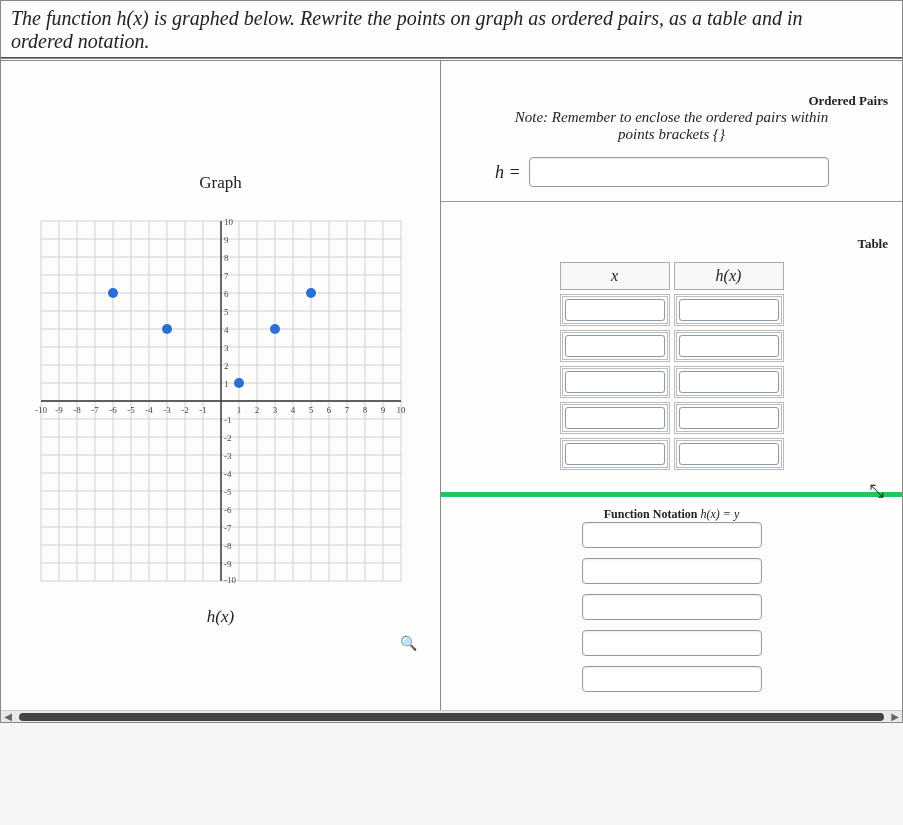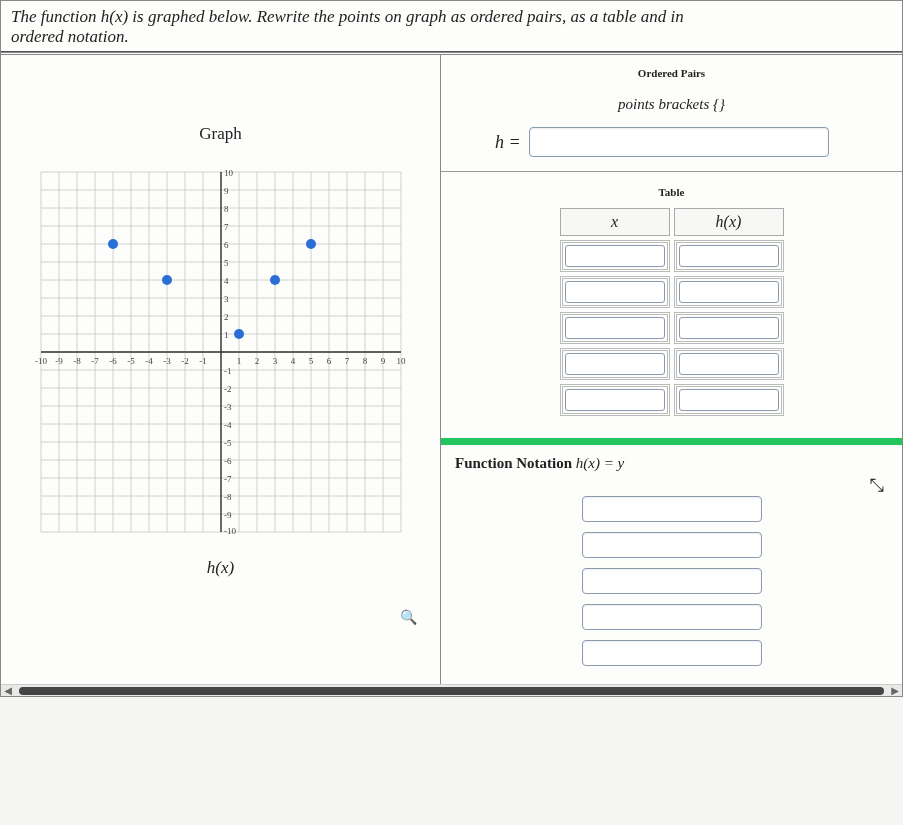--- a/index.html
+++ b/index.html
@@ -9,68 +9,68 @@
     background: #f5f5f3;
     color: #222;
     width: 903px;
   }
   .frame {
     border: 1px solid #888;
     background: #fdfdfb;
   }
   .prompt {
     padding: 6px 10px 4px 10px;
-    font-size: 17px;
+    font-size: 20px;
     font-style: italic;
     border-bottom: 1px solid #555;
   }
   .prompt .fn { font-style: italic; font-family: 'Times New Roman', serif; }
   .layout {
     display: flex;
     border-top: 3px double #888;
   }
   .left-col {
     width: 440px;
     border-right: 1px solid #888;
     padding-bottom: 20px;
   }
   .right-col {
     flex: 1;
     display: flex;
     flex-direction: column;
   }
   .section-title {
-    text-align: center;
+    text-align: right;
     font-weight: bold;
-    font-size: 11px;
-    margin-top: 4px;
+    font-size: 13px;
+    margin-top: 24px;
   }
   .graph-wrap {
-    margin-top: 69px;
+    margin-top: 112px;
     text-align: center;
   }
   .graph-label { font-size: 17px; margin-bottom: 8px; }
   svg.graph { display: block; margin: 0 auto; }
   .axis-label { font-family: 'Times New Roman', serif; font-style: italic; font-size: 17px; margin-top: 6px; }
   
   .op-block { padding: 8px 14px 14px 14px; border-bottom: 1px solid #999; }
   .op-note { font-size: 15px; text-align: center; font-style: italic; margin-bottom: 14px; }
   .heq-row { display: flex; align-items: center; justify-content: flex-start; gap: 8px; margin-left: 40px; }
   .heq-label { font-family: 'Times New Roman', serif; font-style: italic; font-size: 18px; }
   input.field, .field {
     border: 1px solid #8a9bb0;
     border-radius: 4px;
     background: #fff;
     height: 30px;
     padding: 2px 6px;
     font-size: 14px;
     box-shadow: inset 0 1px 2px rgba(0,0,0,0.08);
   }
   .heq-input { width: 300px; }
-  .table-block { padding: 10px 14px 18px 14px; border-bottom: 7px solid #22c55e; }
+  .table-block { padding: 10px 14px 18px 14px; border-bottom: 5px solid #22c55e; }
   .tbl {
     margin: 6px auto 0 auto;
     border-collapse: separate;
     border-spacing: 4px;
   }
   .tbl th {
     border: 1px solid #aaa;
     background: #f7f7f5;
     width: 110px;
     height: 28px;
@@ -86,21 +86,21 @@
     padding: 2px;
   }
   .tbl td .cell-input {
     width: 100%;
     height: 100%;
     border: 1px solid #8a9bb0;
     border-radius: 3px;
     background: #fff;
   }
   .fn-block { padding: 10px 14px 18px 14px; }
-  .fn-title { font-size: 15px; margin-bottom: 24px; }
+  .fn-title { text-align: center; font-size: 12px; margin-bottom: 0; }
   .fn-title b { font-weight: bold; }
   .fn-math { font-family: 'Times New Roman', serif; font-style: italic; }
   .fn-inputs { display: flex; flex-direction: column; align-items: center; gap: 10px; }
   .fn-inputs .field { width: 180px; height: 26px; }
   .cursor {
     position: absolute;
     font-size: 18px;
     color: #222;
     pointer-events: none;
   }
@@ -260,21 +260,21 @@
 
         <div class="axis-label">h(x)</div>
       </div>
     </div>
 
     <div class="right-col" style="position:relative;">
 
       <div class="op-block">
         <div class="section-title">Ordered Pairs</div>
         <div class="op-note">
-          <br>
+          <span>Note: Remember to enclose the ordered pairs within</span><br>
           <span>points brackets {}</span>
         </div>
         <div class="heq-row">
           <span class="heq-label">h =</span>
           <input class="field heq-input" value="" style="">
         </div>
       </div>
 
       <div class="table-block">
         <div class="section-title">Table</div>

